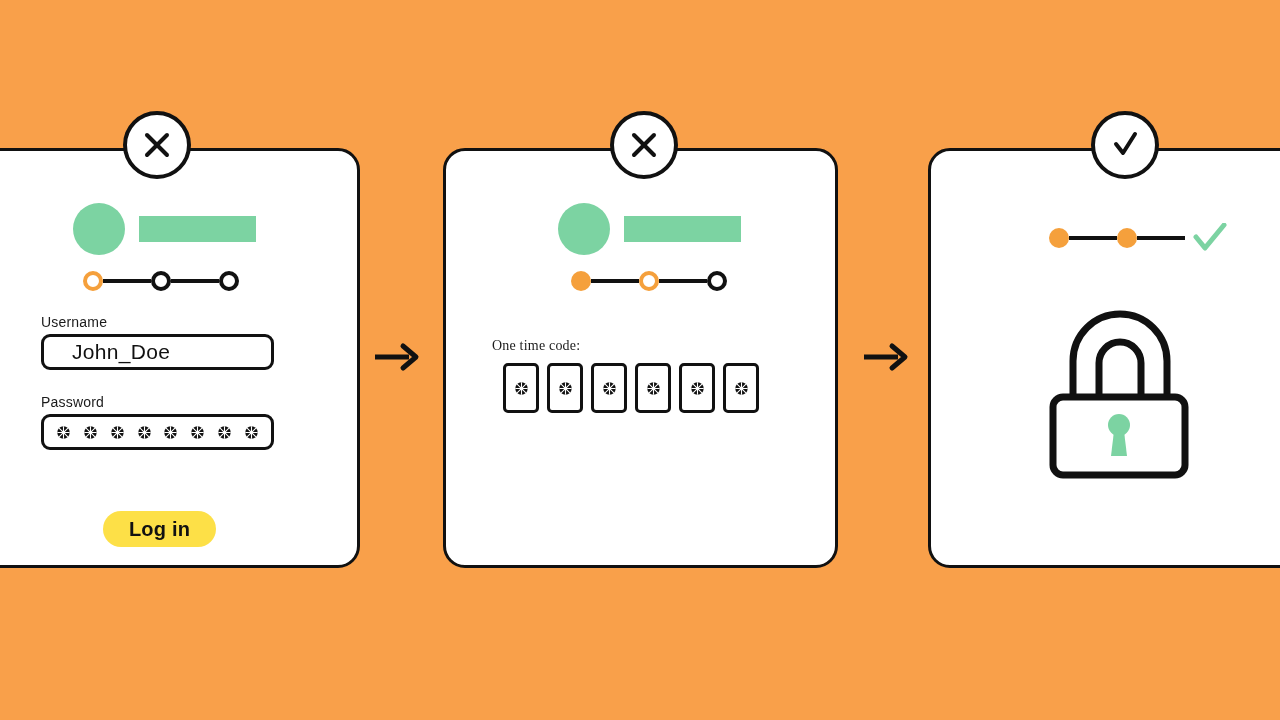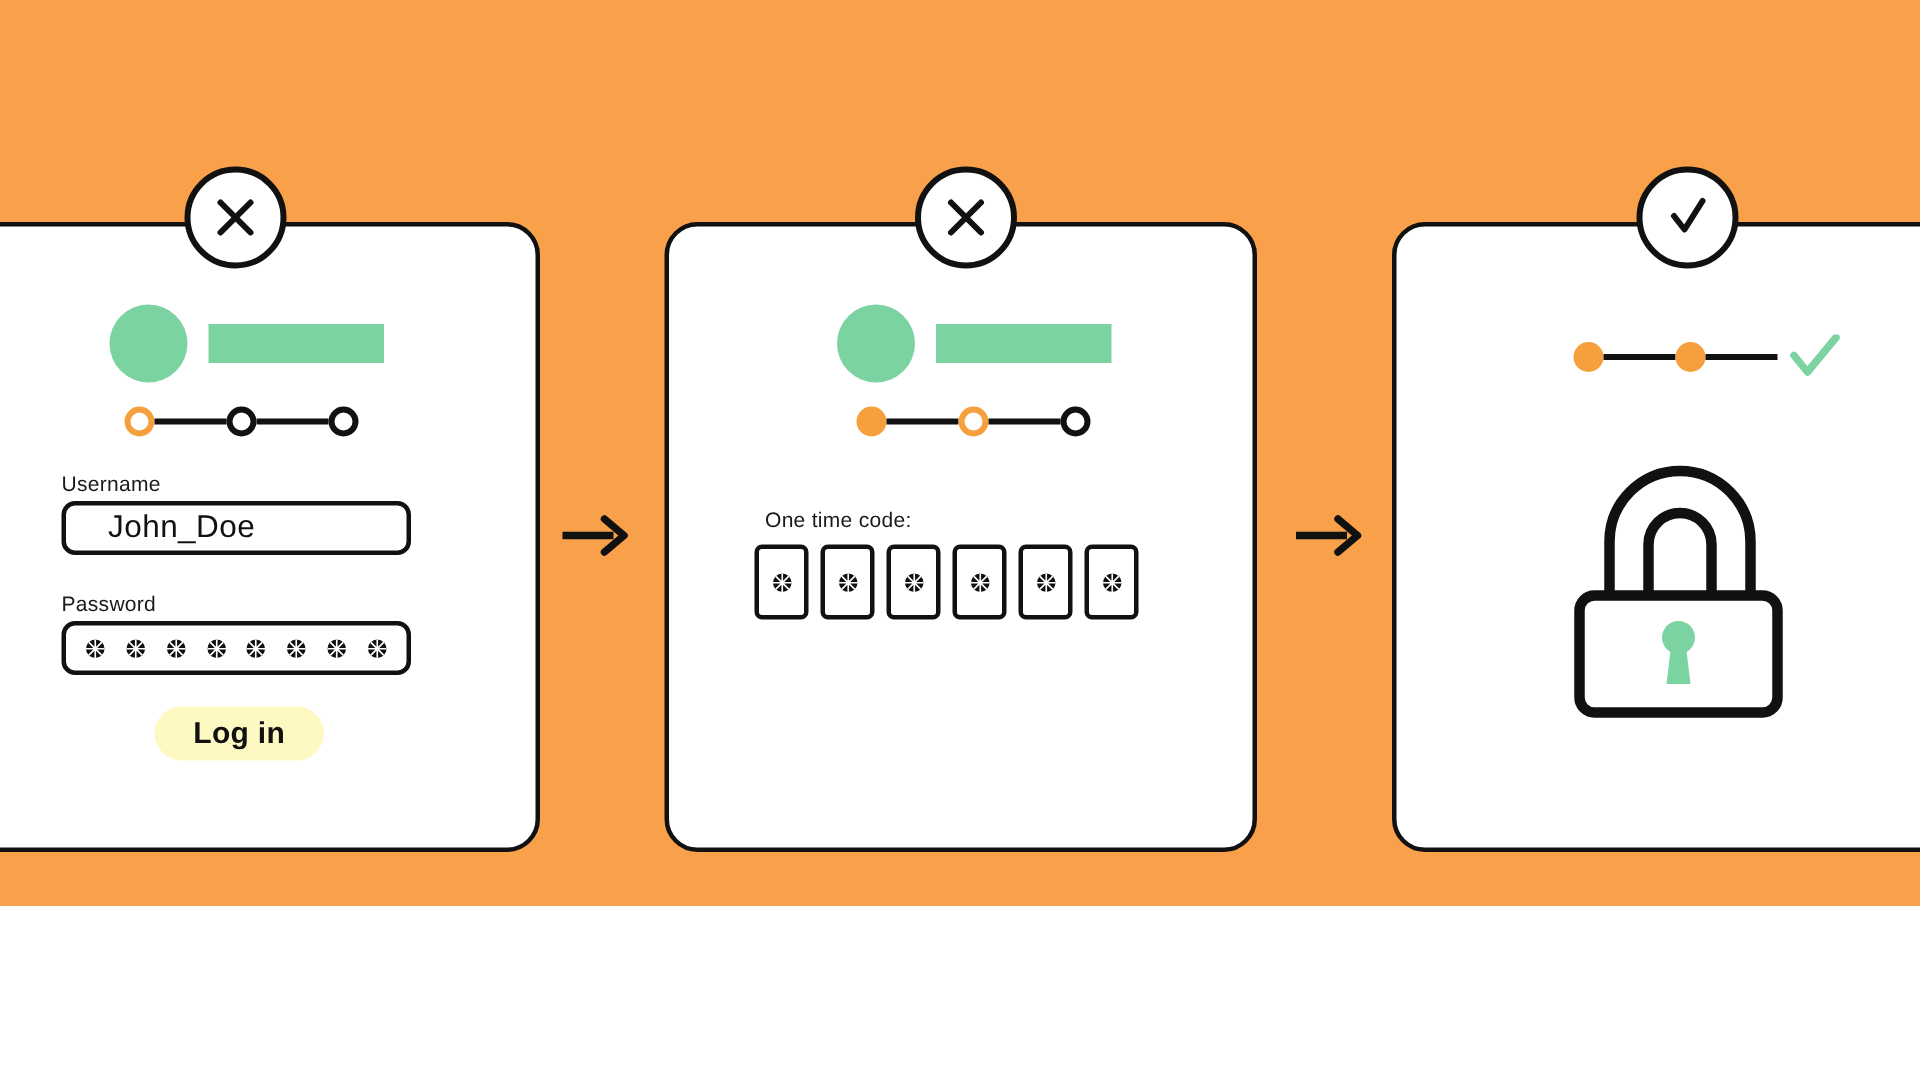--- a/index.html
+++ b/index.html
@@ -3,21 +3,21 @@
 <meta charset="utf-8">
 <style>
   * { box-sizing: border-box; margin: 0; padding: 0; }
   html, body {
     width: 1280px; height: 720px;
     overflow: hidden;
     font-family: "Liberation Sans", sans-serif;
   }
   #stage {
     position: relative;
-    width: 1280px; height: 604px;
+    width: 1280px; height: 720px;
     background: #F9A04A;
   }
 
   
   .card {
     position: absolute;
     background: #FFFFFF;
     border: 3px solid #111111;
     border-radius: 22px;
   }
@@ -131,54 +131,55 @@
     left: 78px; top: 263px; width: 233px; height: 36px;
     padding-left: 0;
     justify-content: space-evenly;
   }
   .pw-dot {
     width: 15px; height: 15px;
     flex: none;
   }
 
   
-  #otp-label { left: 64px; top: 187px; }
+  #otp-label { left: 46px; top: 187px; font-family: Liberation Serif, serif; }
   #otp-boxes {
     position: absolute;
     left: 57px; top: 212px;
     display: flex;
     gap: 8px;
   }
   .otp-box {
     width: 36px; height: 50px;
     border: 3px solid #111111;
     border-radius: 5px;
     background: #FFFFFF;
     display: flex;
     align-items: center;
     justify-content: center;
   }
   .otp-dot { width: 15px; height: 15px; }
 
   
   .pill-btn {
     position: absolute;
-    background: #fef9c3;
+    background: #fde047;
     border: none;
     border-radius: 22px;
     height: 36px;
     display: flex;
     align-items: center;
     justify-content: center;
     font-family: "Liberation Sans", sans-serif;
     font-size: 20px;
     font-weight: bold;
     color: #111111;
     cursor: pointer;
     letter-spacing: .2px;
+    margin-top: 40px;
   }
   #login-button  { left: 140px; top: 320px; width: 113px; }
   #verify-button { left: 145px; top: 320px; width: 105px; }
 
   
   #lock-illustration {
     position: absolute;
     left: 110px; top: 140px;
   }
 

